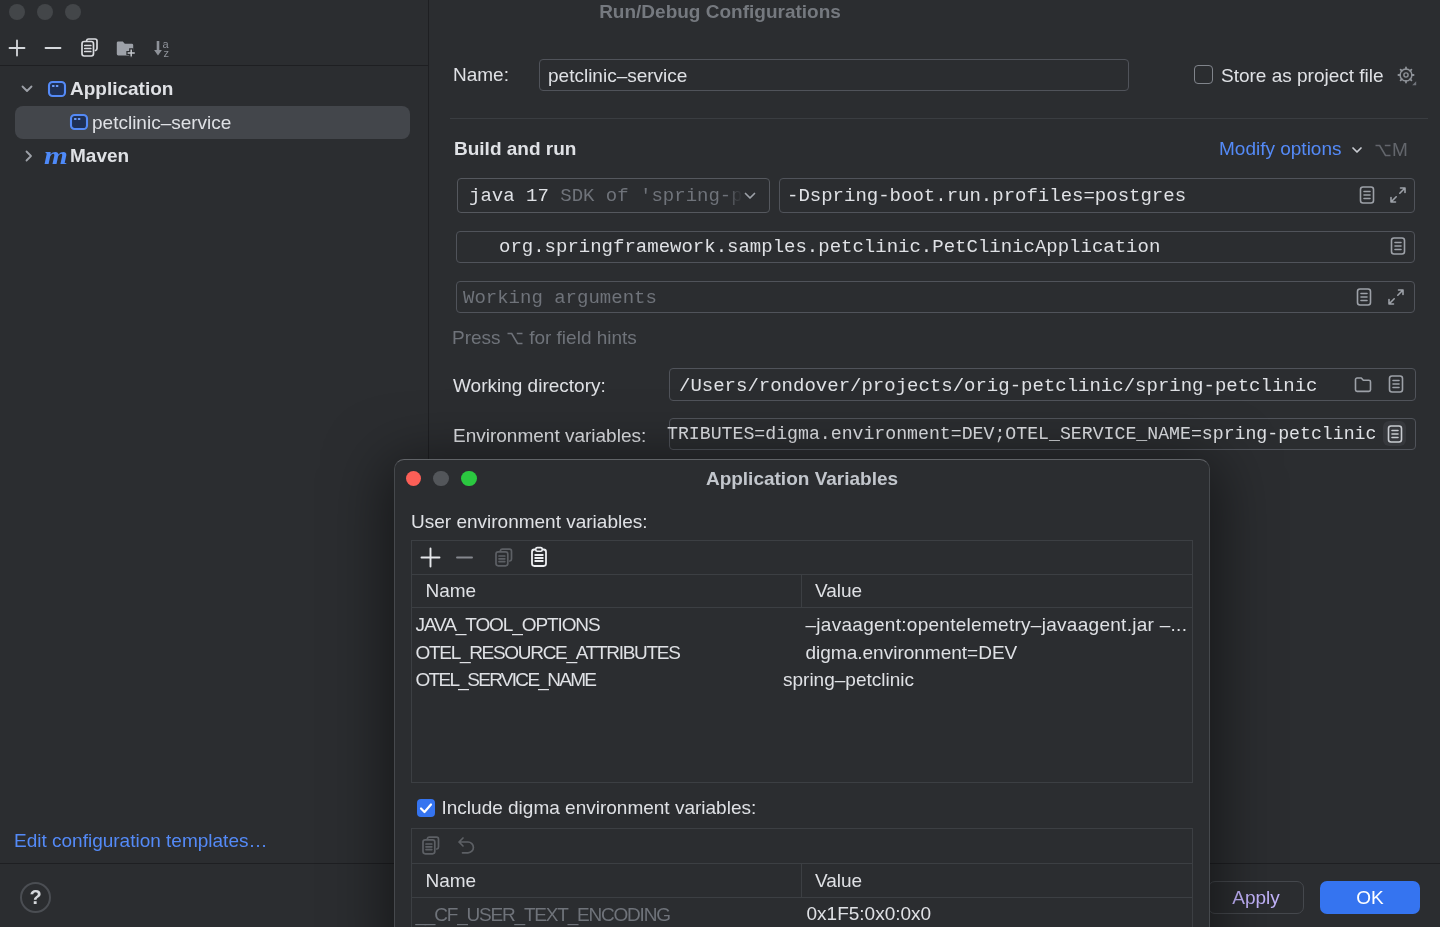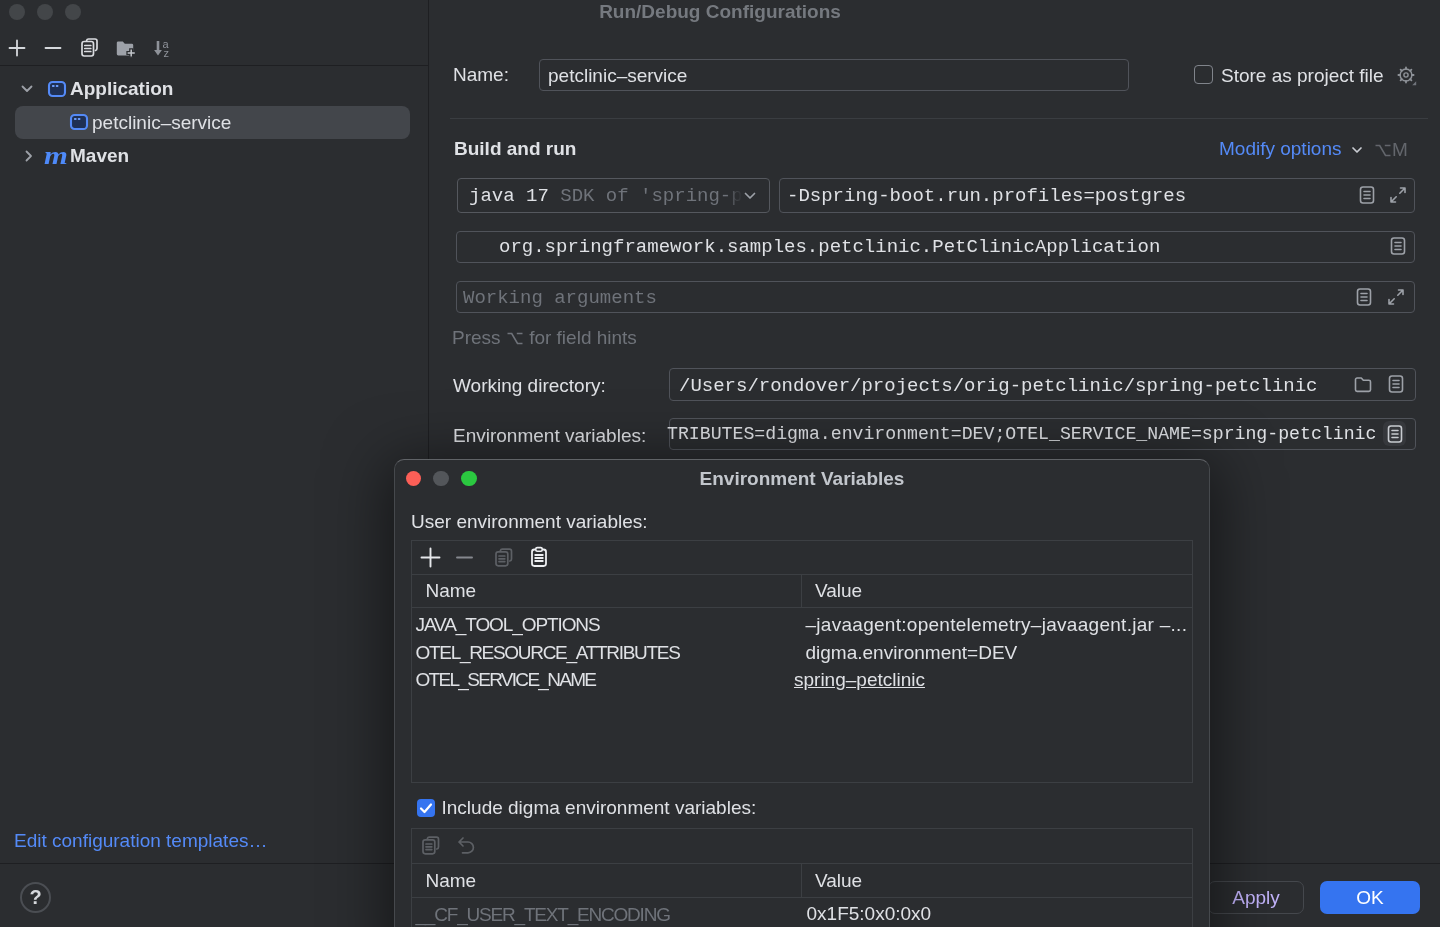--- a/index.html
+++ b/index.html
@@ -158,21 +158,21 @@
 <svg class="abs" style="left:1385px;top:424px;" width="20" height="20" viewBox="0 0 20 20" fill="none" stroke="#C8CBD0" stroke-width="1.6" stroke-linecap="round">
     <rect x="3.5" y="2" width="13" height="16" rx="2.5"></rect>
     <path d="M7 6.5 h6 M7 10 h6 M7 13.5 h6"></path>
   </svg>
 
 <div class="abs" id="modal" style="left:394px;top:459px;width:816px;height:500px;background:#2B2D30;border-radius:10px 10px 0 0;box-shadow:0 10px 60px 8px rgba(0,0,0,0.5);border:1px solid #46494D;border-top-color:#606367;">
 
   <div class="abs" style="left:10.6px;top:10.6px;width:15.5px;height:15.5px;border-radius:50%;background:#FC5F57;"></div>
   <div class="abs" style="left:38px;top:10.6px;width:15.5px;height:15.5px;border-radius:50%;background:#53565A;"></div>
   <div class="abs" style="left:66px;top:10.6px;width:15.5px;height:15.5px;border-radius:50%;background:#2BC840;"></div>
-  <div class="abs" style="left:0;top:8px;width:814px;text-align:center;font-size:19px;font-weight:bold;color:#C2C6CC;">Environment Variables</div>
+  <div class="abs" style="left:0;top:8px;width:814px;text-align:center;font-size:19px;font-weight:bold;color:#C2C6CC;">Application Variables</div>
 
   <div class="abs" style="left:16px;top:51px;font-size:19px;color:#DFE1E5;">User environment variables:</div>
 
   <div class="abs" style="left:16px;top:80px;width:782px;height:243px;border:1px solid #3C3F43;"></div>
 
   <svg class="abs" style="left:25px;top:87px;" width="21" height="21" viewBox="0 0 21 21" fill="none" stroke="#E6E8EB" stroke-width="1.9" stroke-linecap="round">
       <path d="M10.5 1.5 V19.5 M1.5 10.5 H19.5"></path>
     </svg>
   <svg class="abs" style="left:60px;top:88px;" width="19" height="19" viewBox="0 0 19 19" fill="none" stroke="#85888E" stroke-width="1.9" stroke-linecap="round">
       <path d="M2 9.5 H17"></path>
@@ -192,21 +192,21 @@
   <div class="abs" style="left:16px;top:147px;width:782px;height:1px;background:#3C3F43;"></div>
   <div class="abs" style="left:406px;top:114px;width:1px;height:33px;background:#3C3F43;"></div>
   <div class="abs" style="left:30.5px;top:120px;font-size:19px;">Name</div>
   <div class="abs" style="left:420px;top:120px;font-size:19px;">Value</div>
 
   <div class="abs" style="left:20.5px;top:154px;font-size:19px;letter-spacing:-1.1px;">JAVA_TOOL_OPTIONS</div>
   <div class="abs" style="left:20.5px;top:182px;font-size:19px;letter-spacing:-1.3px;">OTEL_RESOURCE_ATTRIBUTES</div>
   <div class="abs" style="left:410.5px;top:154px;font-size:19px;white-space:nowrap;letter-spacing:0.28px;">–javaagent:opentelemetry–javaagent.jar –...</div>
   <div class="abs" style="left:410.5px;top:182px;font-size:19px;">digma.environment=DEV</div>
   <div class="abs" style="left:20.5px;top:209px;font-size:19px;letter-spacing:-1.7px;">OTEL_SERVICE_NAME</div>
-  <div class="abs" style="left:399px;top:209px;font-size:19px;text-decoration:underline;">spring–petclinic</div>
+  <div class="abs" style="left:388px;top:209px;font-size:19px;">spring–petclinic</div>
 
   <div class="abs" style="left:22px;top:339px;width:18px;height:18px;border-radius:4px;background:#3574F0;"></div>
   <svg class="abs" style="left:22px;top:339px;" width="18" height="18" viewBox="0 0 18 18" fill="none" stroke="#FFFFFF" stroke-width="2.2" stroke-linecap="round" stroke-linejoin="round">
       <path d="M4 9.5 L7.5 13 L14 5.5"></path>
     </svg>
   <div class="abs" style="left:46.5px;top:337px;font-size:19px;color:#DFE1E5;">Include digma environment variables:</div>
 
   <div class="abs" style="left:16px;top:368px;width:782px;height:132px;border:1px solid #3C3F43;border-bottom:none;"></div>
   <svg class="abs" style="left:25px;top:375px;" width="21" height="21" viewBox="0 0 21 21" fill="none" stroke="#5D6065" stroke-width="1.7" stroke-linecap="round">
       <path d="M16.8 14 a2 2 0 0 0 1.7 -2 V4.2 a2 2 0 0 0 -2 -2 H9.3 a2 2 0 0 0 -1.9 1.4"></path>

